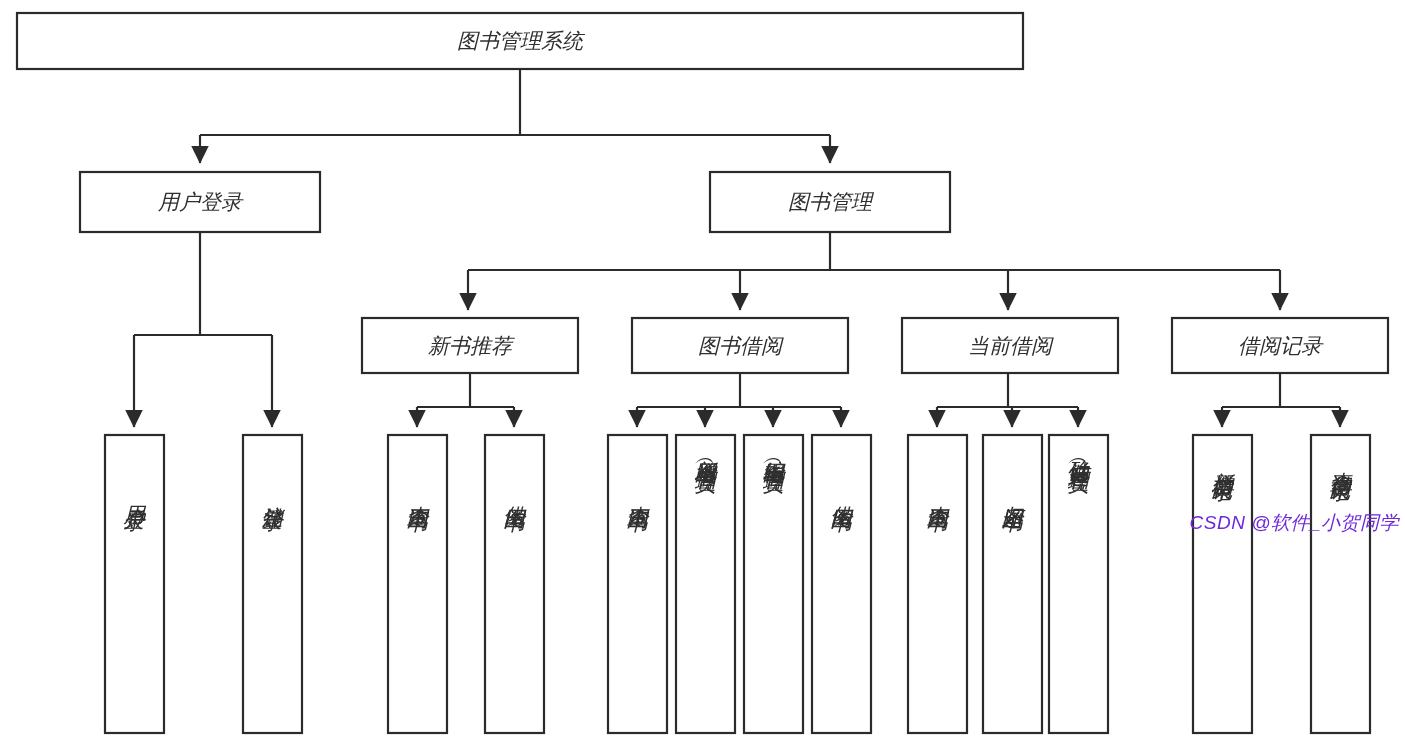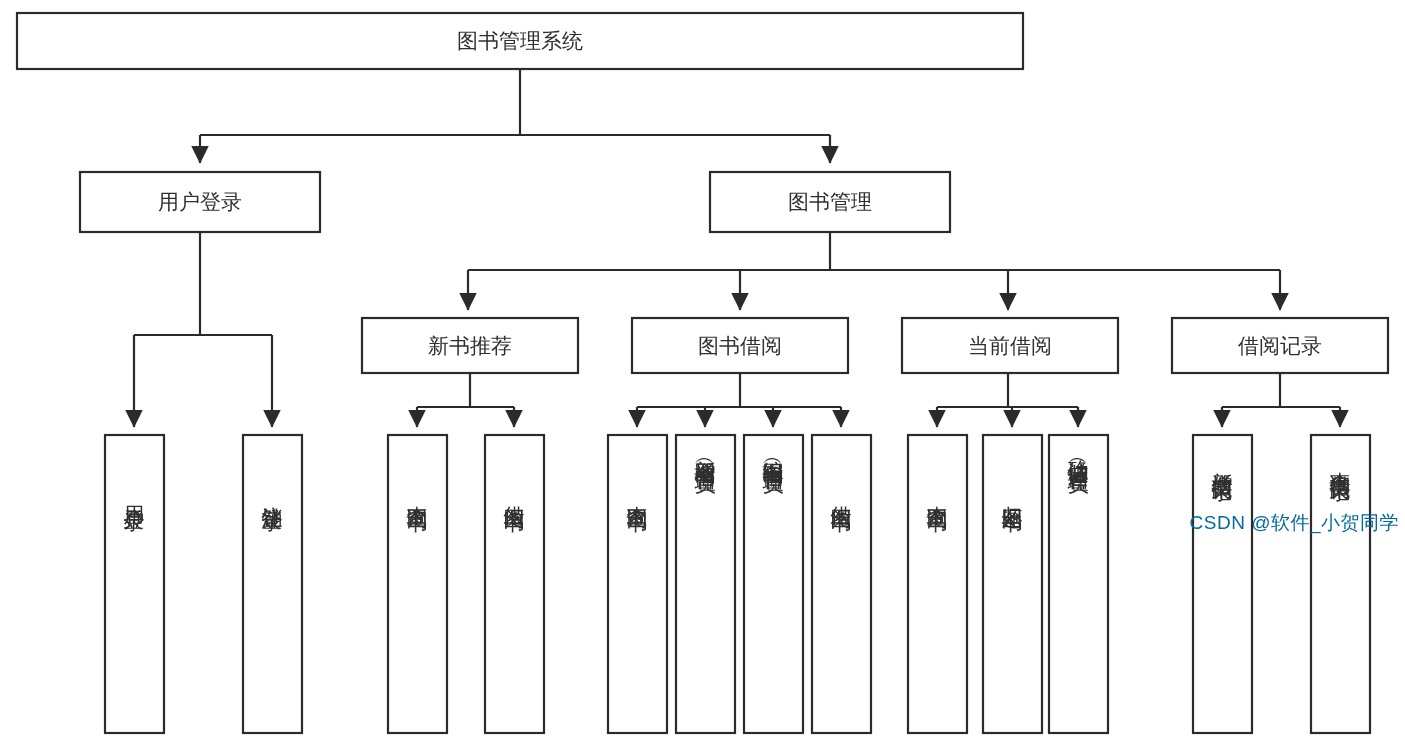--- a/index.html
+++ b/index.html
@@ -11,20 +11,21 @@
     width: 1405px;
     height: 747px;
     font-family: "Liberation Sans", "DejaVu Sans", sans-serif;
     overflow: hidden;
   }
   #diagram-root {
     position: relative;
     width: 1405px;
     height: 538px;
     background: #ffffff;
+    font-style: italic;
   }
   svg#tree-svg {
     position: absolute;
     top: 0;
     left: 0;
     width: 1405px;
     height: 747px;
   }
   .node-box {
     fill: #ffffff;
@@ -65,21 +66,21 @@
     align-items: flex-start;
     justify-content: center;
     pointer-events: none;
   }
   .watermark {
     position: absolute;
     right: 6px;
     bottom: 2px;
     font-family: "Liberation Sans", "DejaVu Sans", sans-serif;
     font-size: 19px;
-    color: #0369a1;
+    color: #6d28d9;
     letter-spacing: 0.5px;
     white-space: nowrap;
   }
 </style>
 </head>
 <body>
 
 <div id="diagram-root">
 
   <svg id="tree-svg" viewBox="0 0 1405 747">

